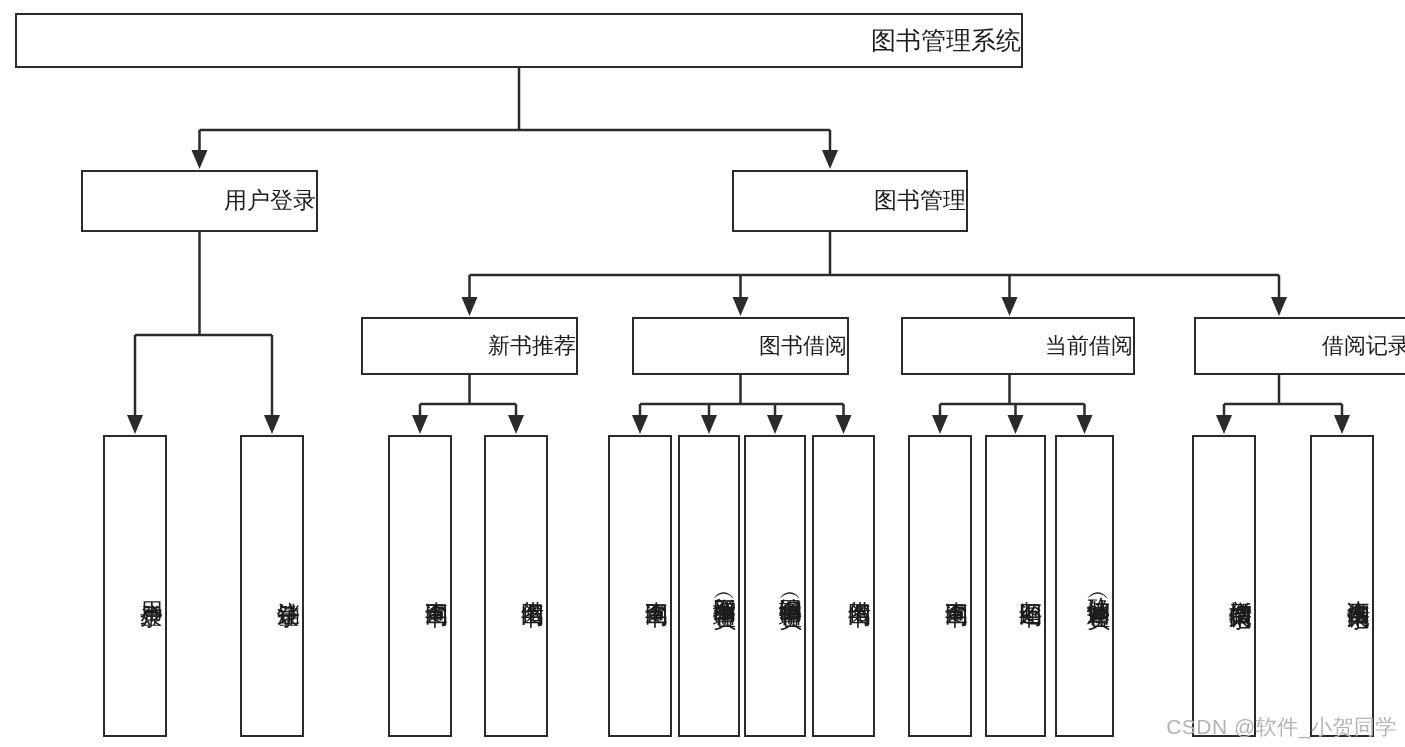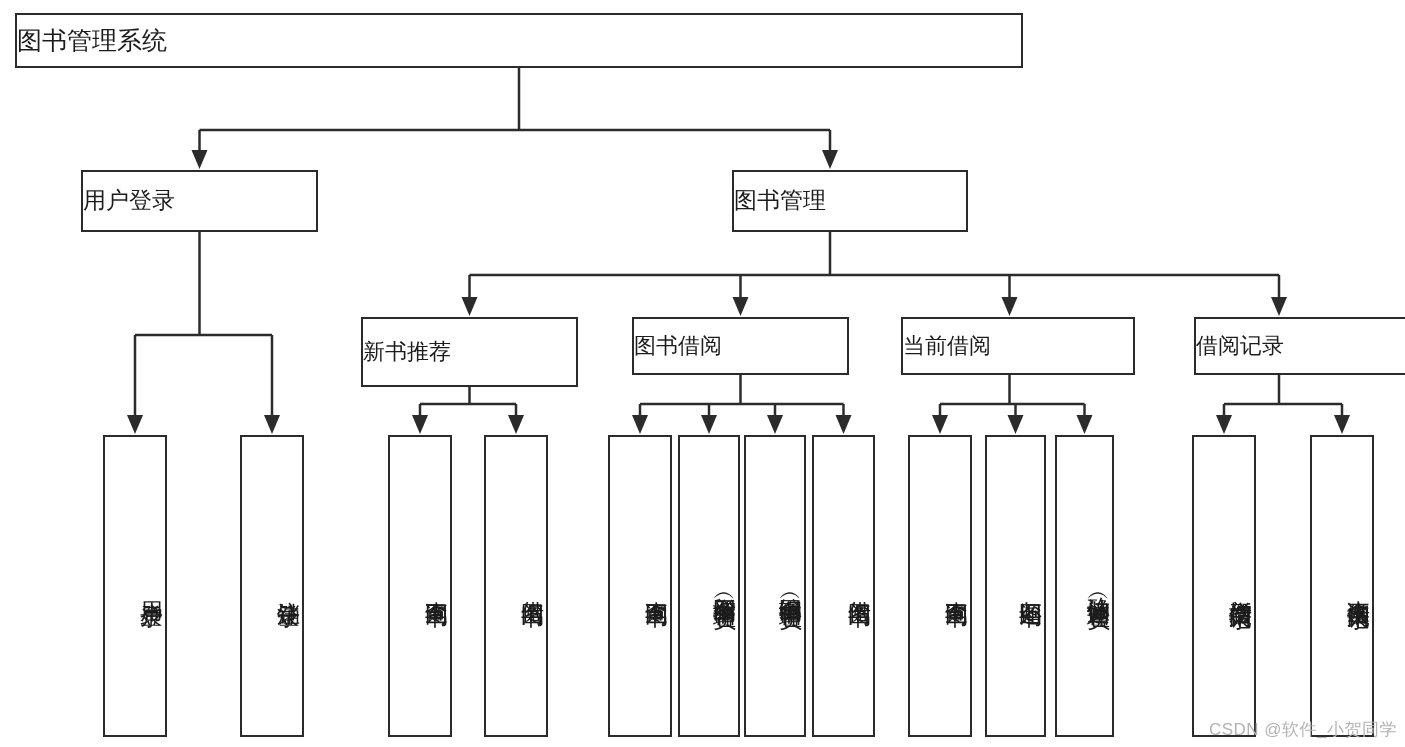--- a/index.html
+++ b/index.html
@@ -26,21 +26,21 @@
     height: 747px;
     pointer-events: none;
   }
   .node {
     position: absolute;
     box-sizing: border-box;
     border: 2.5px solid #2b2b2b;
     background: #ffffff;
     display: flex;
     align-items: center;
-    justify-content: flex-start;
+    justify-content: flex-end;
     color: #1c1c1c;
     text-align: center;
     line-height: 1.18;
   }
   .node.lvl0 { font-size: 25px; }
   .node.lvl1 { font-size: 23px; }
   .node.lvl2 { font-size: 22px; }
   .node.leaf {
     font-size: 23px;
     writing-mode: vertical-rl;
@@ -54,21 +54,21 @@
   .node.leaf > .leaf-text {
     writing-mode: vertical-rl;
     text-orientation: upright;
     white-space: nowrap;
     display: block;
   }
   #watermark {
     position: absolute;
     right: 8px;
     bottom: 6px;
-    font-size: 17px;
+    font-size: 21px;
     color: #b3b3b3;
     letter-spacing: 0.5px;
     white-space: nowrap;
   }
 </style>
 </head>
 <body>
 
 <div id="canvas">
 
@@ -130,21 +130,21 @@
   <div id="nodes">
       <div class="node lvl0" style="left: 15px; top: 13px; width: 1008px; height: 55px;">
         <span class="h-text">图书管理系统</span>
       </div>
       <div class="node lvl1" style="left: 81px; top: 170px; width: 237px; height: 62px;">
         <span class="h-text">用户登录</span>
       </div>
       <div class="node lvl1" style="left: 732px; top: 170px; width: 236px; height: 62px;">
         <span class="h-text">图书管理</span>
       </div>
-      <div class="node lvl2" style="left: 361px; top: 317px; width: 217px; height: 70px;">
+      <div class="node lvl2" style="left: 361px; top: 317px; width: 217px; height: 58px;">
         <span class="h-text">新书推荐</span>
       </div>
       <div class="node lvl2" style="left: 632px; top: 317px; width: 217px; height: 58px;">
         <span class="h-text">图书借阅</span>
       </div>
       <div class="node lvl2" style="left: 901px; top: 317px; width: 234px; height: 58px;">
         <span class="h-text">当前借阅</span>
       </div>
       <div class="node lvl2" style="left: 1170px; top: 317px; width: 218px; height: 58px; margin-left: 24px;">
         <span class="h-text">借阅记录</span>

